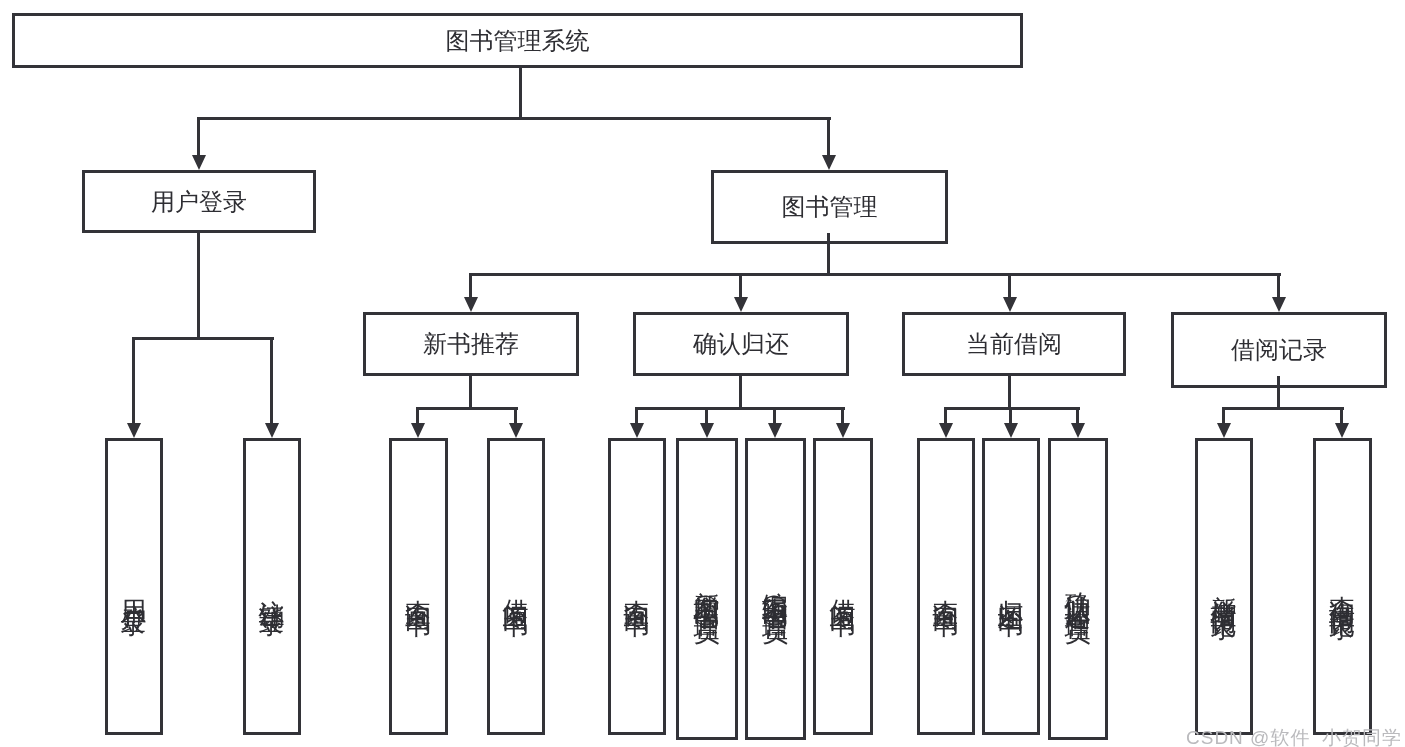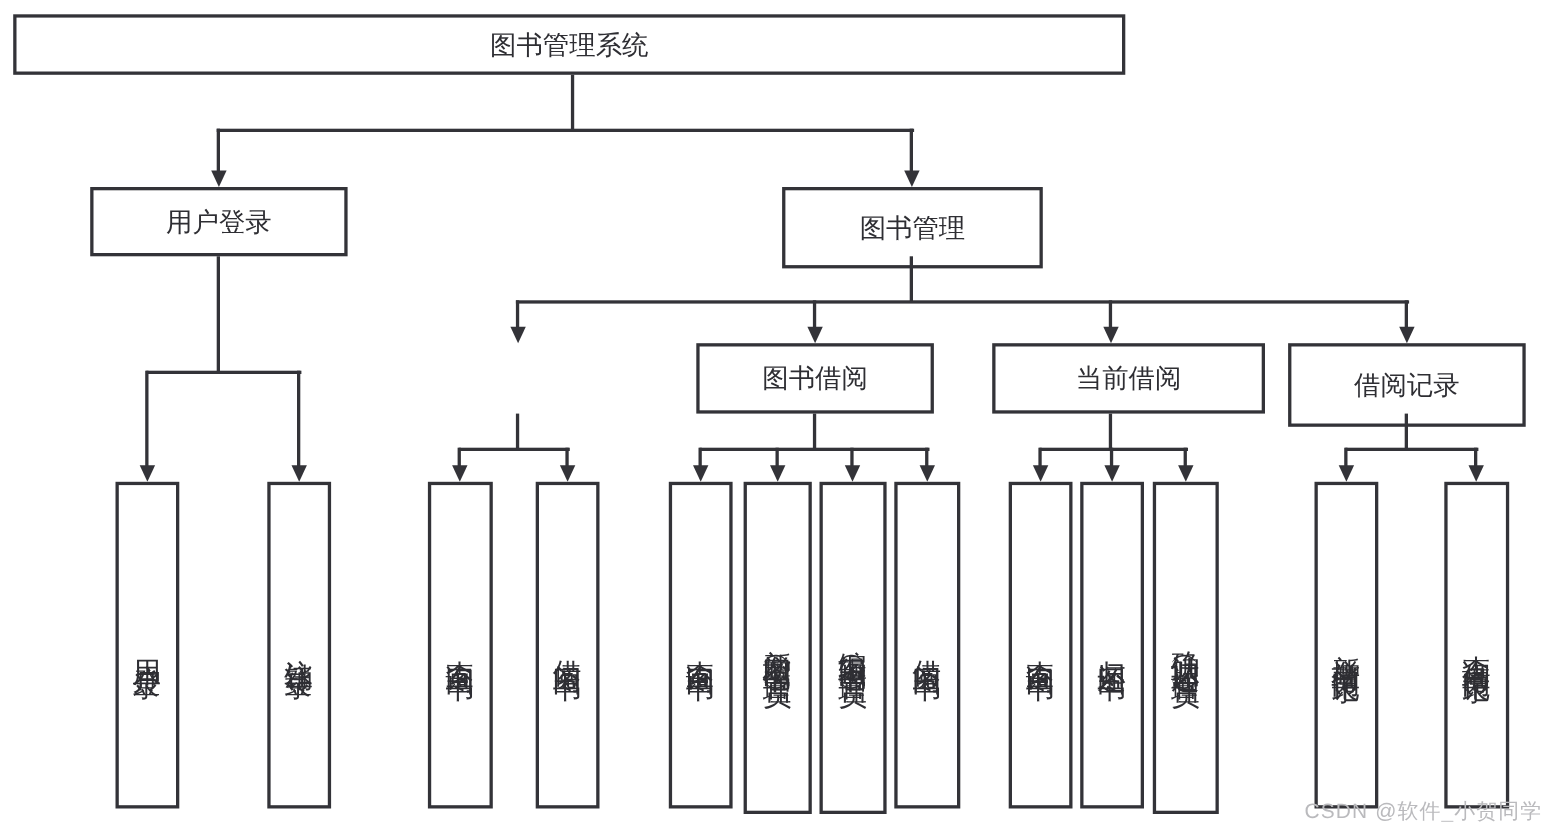--- a/index.html
+++ b/index.html
@@ -98,24 +98,27 @@
     <div class="vl" style="left:469px;top:273px;height:26px"></div>
     <div class="arrow" style="left:464px;top:297px"></div>
     <div class="vl" style="left:739px;top:273px;height:26px"></div>
     <div class="arrow" style="left:734px;top:297px"></div>
     <div class="vl" style="left:1008px;top:273px;height:26px"></div>
     <div class="arrow" style="left:1003px;top:297px"></div>
     <div class="vl" style="left:1277px;top:273px;height:26px"></div>
     <div class="arrow" style="left:1272px;top:297px"></div>
   </div>
 
+  <div class="box" style="left:363px;top:312px;width:216px;height:64px">
+    <span class="hlabel">新书推荐</span>
+  </div>
   <div class="box" style="left:633px;top:312px;width:216px;height:64px">
-    <span class="hlabel">图书借阅</span>
-  </div>
-  <div class="box" style="left:902px;top:312px;width:248px;height:64px">
+    <span class="hlabel">确认归还</span>
+  </div>
+  <div class="box" style="left:902px;top:312px;width:224px;height:64px">
     <span class="hlabel">当前借阅</span>
   </div>
   <div class="box" style="left:1171px;top:312px;width:216px;height:76px">
     <span class="hlabel">借阅记录</span>
   </div>
 
   <div>
     <div class="vl" style="left:469px;top:376px;height:33px"></div>
     <div class="hl" style="left:417px;top:407px;width:101px"></div>
     <div class="vl" style="left:416px;top:407px;height:18px"></div>

